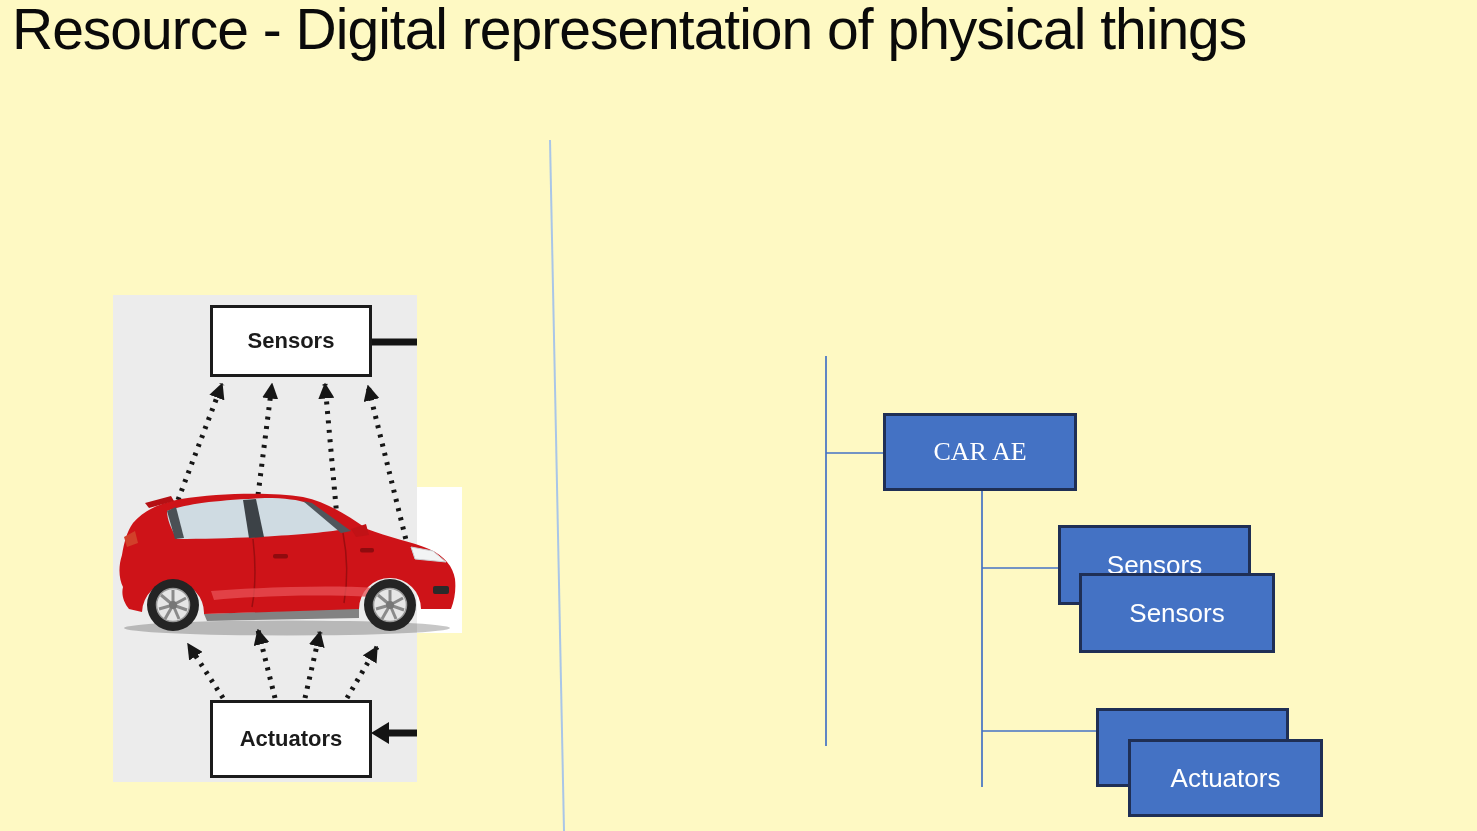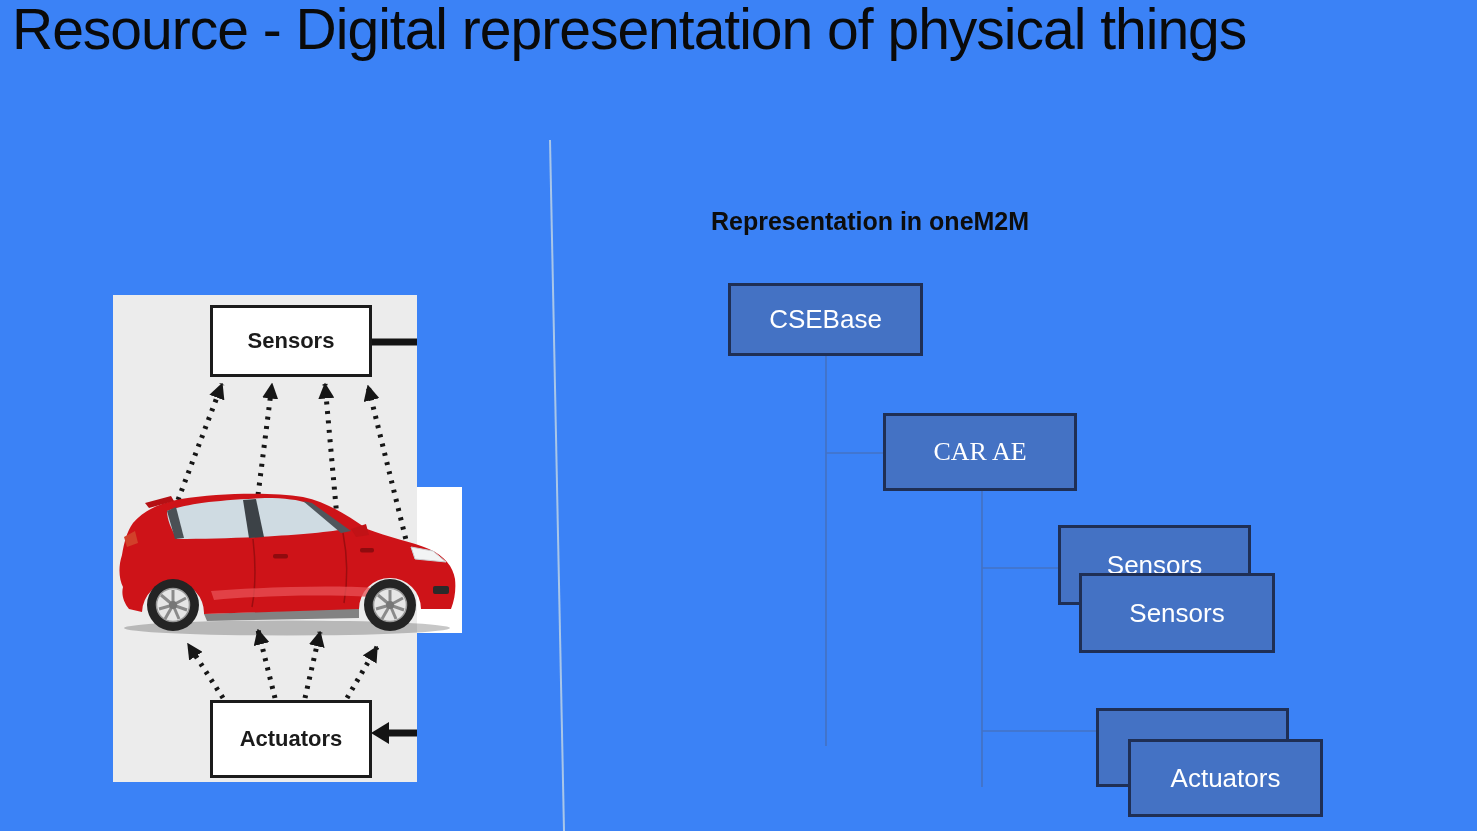--- a/index.html
+++ b/index.html
@@ -1,17 +1,17 @@
 <!DOCTYPE html>
 <html><head>
 <meta charset="utf-8">
 <style>
   html,body{margin:0;padding:0;background:#ffffff;}
   .stage{
-    position:relative;width:1477px;height:831px;background:#3b82f6;overflow:hidden;
+    position:relative;width:1477px;height:831px;background:#fef9c3;overflow:hidden;
     font-family:"Liberation Sans", sans-serif;color:#111;
   }
   .abs{position:absolute;}
   .slide-title{
     left:12px;top:-4px;font-size:57px;font-weight:300;letter-spacing:-1px;
     color:#0a0a0a;white-space:nowrap;
   }
   .left-heading{
     left:178px;top:215px;width:230px;text-align:center;
     font-size:26px;font-weight:700;color:#0d0d0d;white-space:nowrap;
@@ -43,21 +43,20 @@
   .actuators-front{left:1128px;top:739px;width:195px;height:78px;z-index:6;}
   .txt{z-index:7;}
 </style>
 </head>
 <body>
 
 <div class="stage">
 
   <div class="abs slide-title txt">Resource - Digital representation of physical things</div>
 
-  <div class="abs right-heading txt">Representation in oneM2M</div>
 
   <div class="abs photo-bg"></div>
 
   <svg class="abs svg-layer z2" viewBox="0 0 1477 831">
     <defs>
       <marker id="ah1" markerWidth="3.2" markerHeight="3.2" refX="2.9" refY="1.6" orient="auto" markerUnits="strokeWidth">
         <path d="M0,0 L3.2,1.6 L0,3.2 Z" fill="#161616"></path>
       </marker>
     </defs>
 
@@ -181,23 +180,20 @@
     </g>
   </svg>
 
   <div class="abs box-left sensors-left">
     <span>Sensors</span>
   </div>
   <div class="abs box-left actuators-left">
     <span>Actuators</span>
   </div>
 
-  <div class="abs tree-box csebase">
-    <span>CSEBase</span>
-  </div>
   <div class="abs tree-box carae">
     <span>CAR AE</span>
   </div>
   <div class="abs tree-box sensors-back">
     <span>Sensors</span>
   </div>
   <div class="abs tree-box sensors-front">
     <span>Sensors</span>
   </div>
   <div class="abs tree-box actuators-back">

